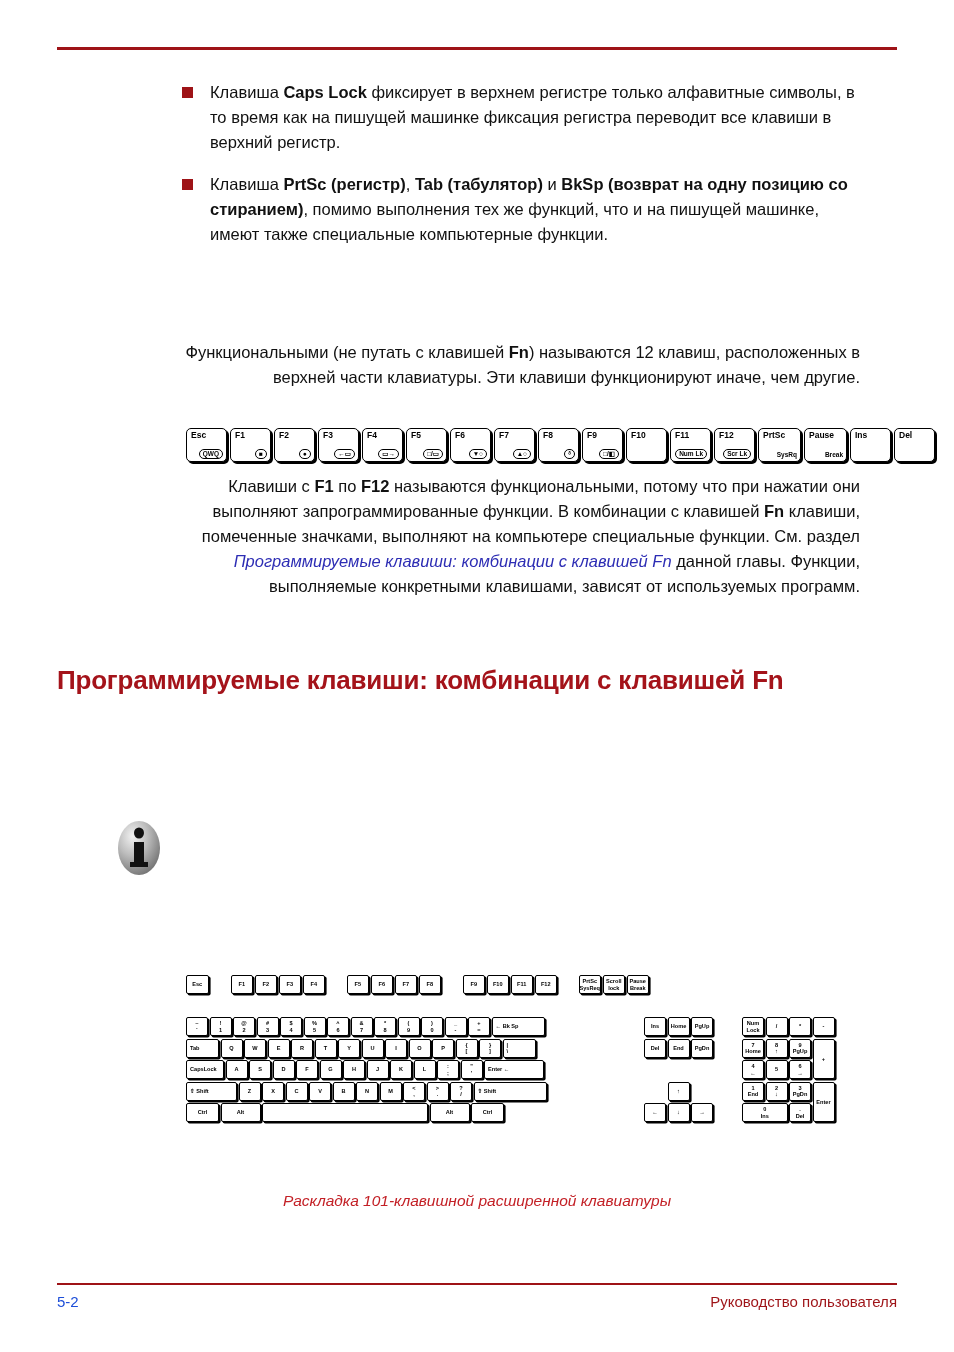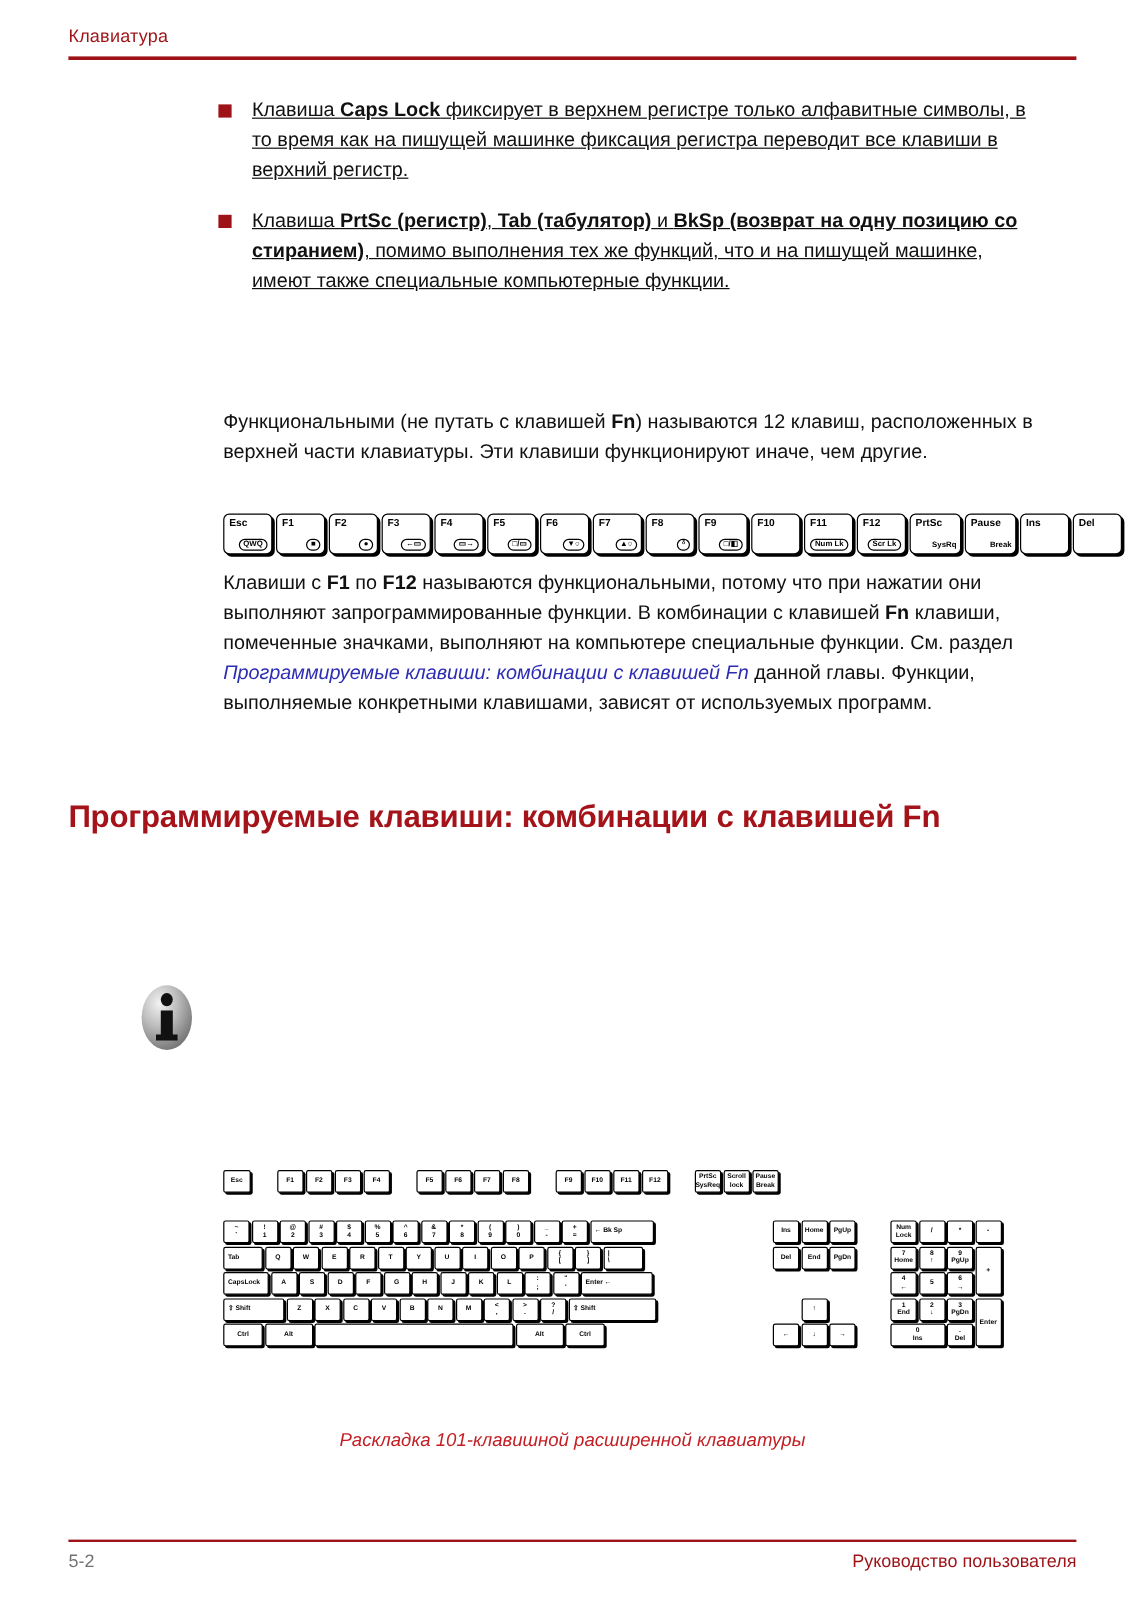--- a/index.html
+++ b/index.html
@@ -25,38 +25,38 @@
   }
 
   
   .bullets { position:absolute; left:182px; top:80px; width:690px; }
   .bullet-row { display:flex; margin-bottom:17px; }
   .bullet-sq {
     flex:0 0 auto; width:11px; height:11px; background:#9e1317;
     margin-top:7px; margin-right:17px;
   }
   .bullet-txt {
-    flex:1 1 auto; font-size:16.5px; line-height:25px; color:#111;text-decoration:underline;
+    flex:1 1 auto; font-size:16.5px; line-height:25px; color:#111;
   }
   b { font-weight:bold; }
 
   
   .h1 {
     position:absolute; left:57px; width:860px;
     font-size:26px; font-weight:bold; color:#a4131a; letter-spacing:-.2px;
   }
   .h2 {
     position:absolute; left:120px; width:790px;
     font-size:19px; font-weight:bold; color:#c32026; letter-spacing:0;
   }
 
   
   .para {
-    position:absolute; left:186px; width:690px;
-    font-size:16.5px; line-height:25px; color:#111;
+    position:absolute; left:170px; width:690px;
+    font-size:16.5px; line-height:25px; color:#111;text-align:right;
   }
   .xref { color:#2d2db4; font-style:italic; }
 
   
   .notebox {
     position:absolute; left:182px; width:688px;
     background:#dcdcdc;
     font-size:16px; line-height:26px; font-style:italic; color:#111;
     padding:13px 16px 14px 16px; box-sizing:border-box;
   }
@@ -119,33 +119,32 @@
     text-align:center; font-size:15.5px; font-style:italic; color:#c32026;
   }
 
   
   .foot-rule {
     position:absolute; left:57px; top:1283px; width:840px; height:2px;
     background:#9e1317;
   }
   .foot-left {
     position:absolute; left:57px; top:1293px;
-    font-size:15px; color:#737373;
+    font-size:15px; color:#1d4ed8;
   }
   .foot-right {
     position:absolute; right:57px; top:1293px;
     font-size:15px; color:#9e1317;
   }
 </style>
 </head>
 <body>
 
 <div class="page">
 
-  <div class="runhead">Клавиатура</div>
   <div class="runhead-rule"></div>
 
   <div class="bullets">
     <div class="bullet-row">
       <div class="bullet-sq"></div>
       <div class="bullet-txt" id="b0"><span>Клавиша </span><b>Caps Lock</b><span> фиксирует в верхнем регистре только алфавитные символы, в то время как на пишущей машинке фиксация регистра переводит все клавиши в верхний регистр.</span></div>
     </div>
     <div class="bullet-row">
       <div class="bullet-sq"></div>
       <div class="bullet-txt" id="b1"><span>Клавиша </span><b>PrtSc (регистр)</b><span>, </span><b>Tab (табулятор)</b><span> и </span><b>BkSp (возврат на одну позицию со стиранием)</b><span>, помимо выполнения тех же функций, что и на пишущей машинке, имеют также специальные компьютерные функции.</span></div>

